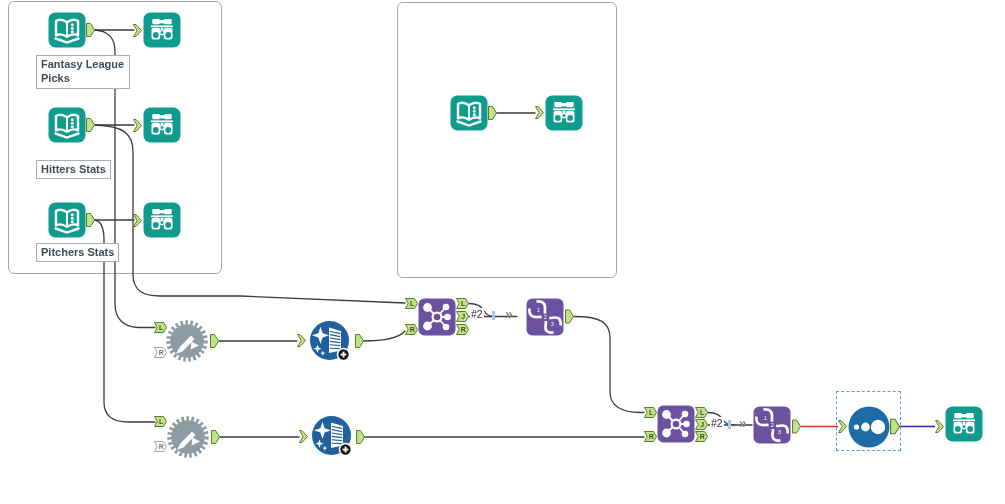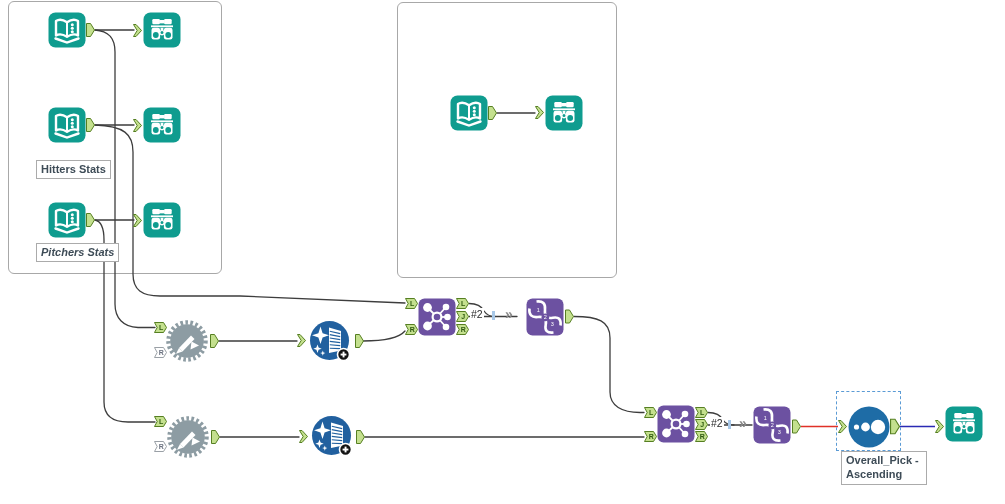--- a/index.html
+++ b/index.html
@@ -436,18 +436,18 @@
       </svg>
     </div>
 
   <span class="connnum" style="left:470px;top:308px;">#2</span>
   <span class="tick" style="left:492px;top:311px;"></span>
   <span class="multi" style="left:505px;top:308px;">»</span>
   <span class="connnum" style="left:710px;top:417px;">#2</span>
   <span class="tick" style="left:728px;top:420px;"></span>
   <span class="multi" style="left:739px;top:417px;">»</span>
 
+  <div class="note" style="left:36px;top:55px;width:84px;">Fantasy League
+Picks</div>
   <div class="note" style="left:36px;top:160px;">Hitters Stats</div>
-  <div class="note" style="left:36px;top:243px;font-style:italic;">Pitchers Stats</div>
-  <div class="note" style="left:841px;top:451px;width:76px;">Overall_Pick -
-Ascending</div>
+  <div class="note" style="left:36px;top:243px;">Pitchers Stats</div>
 
 </div>
 
 </body></html>

